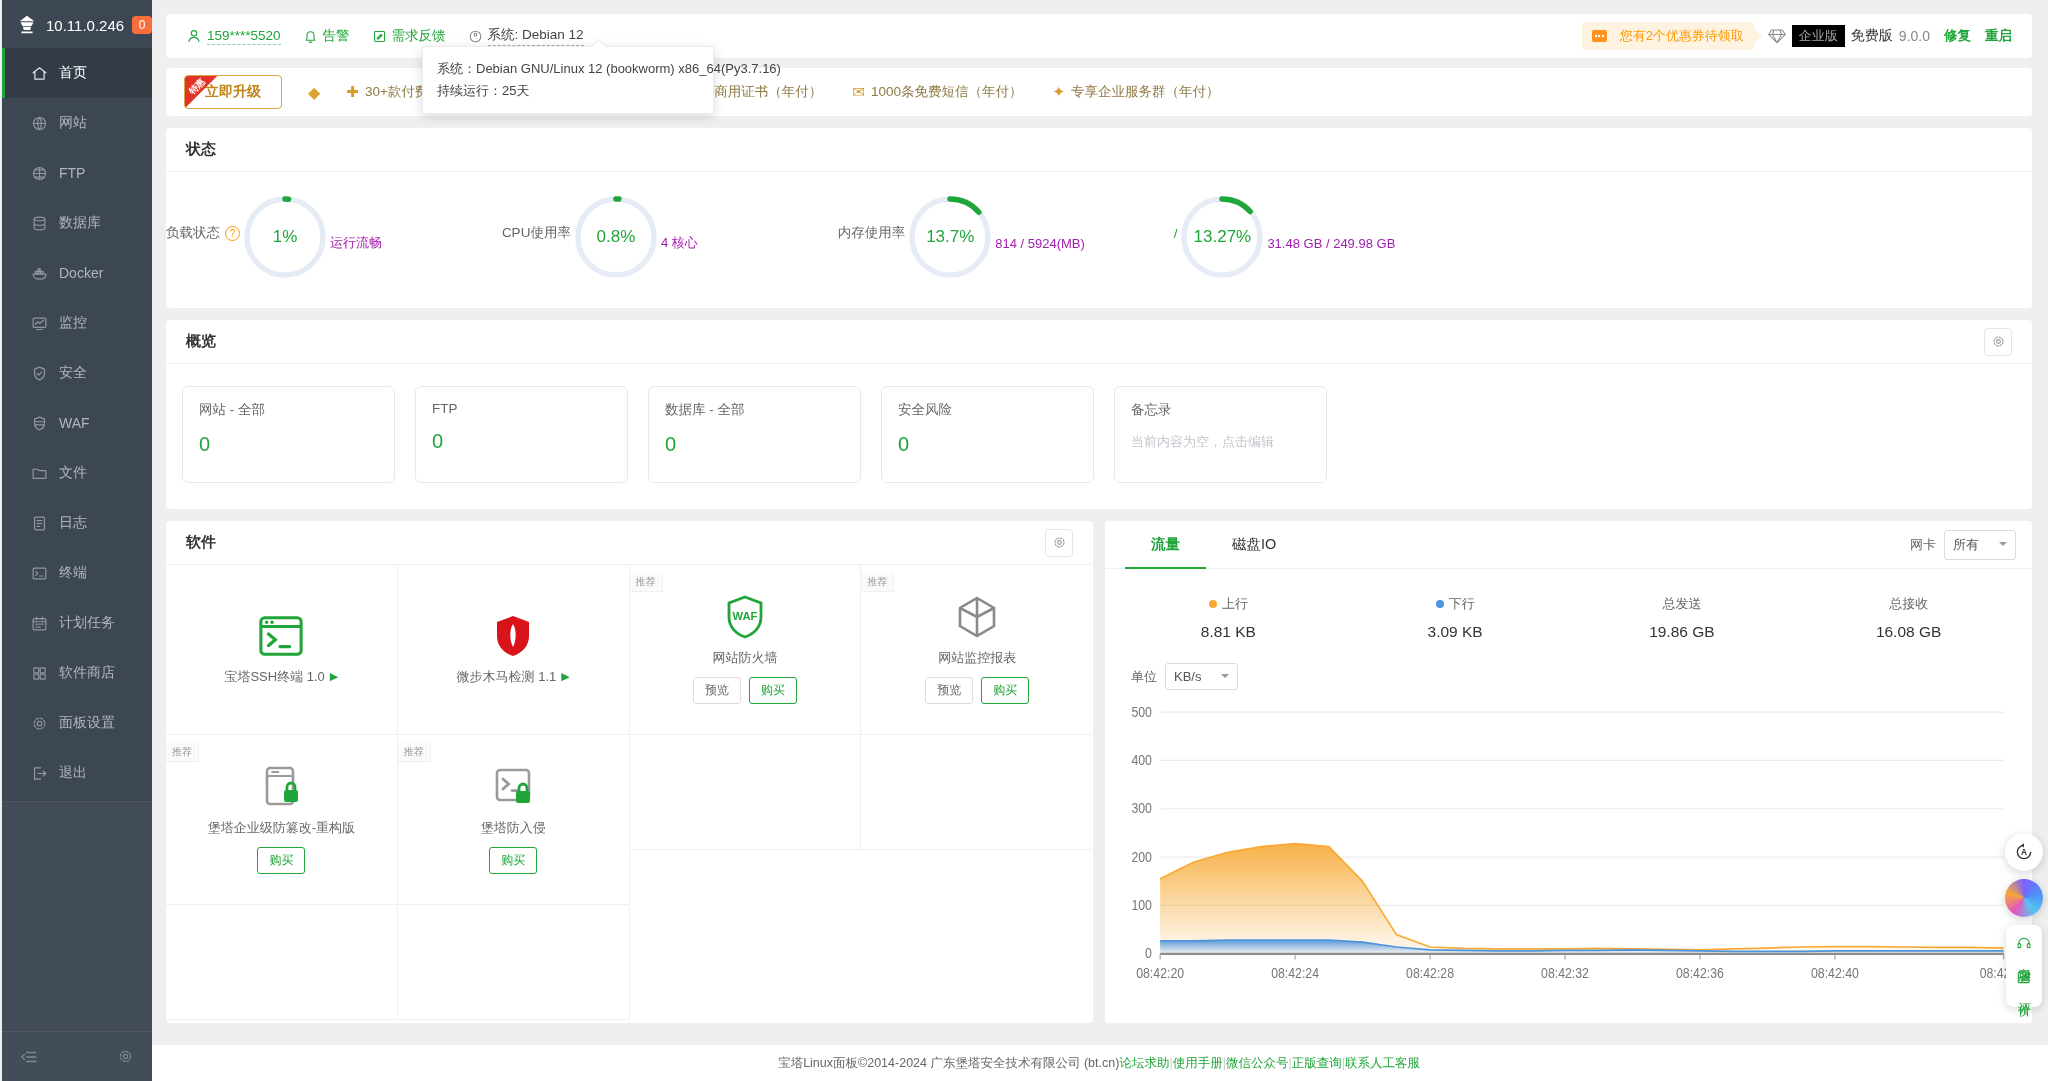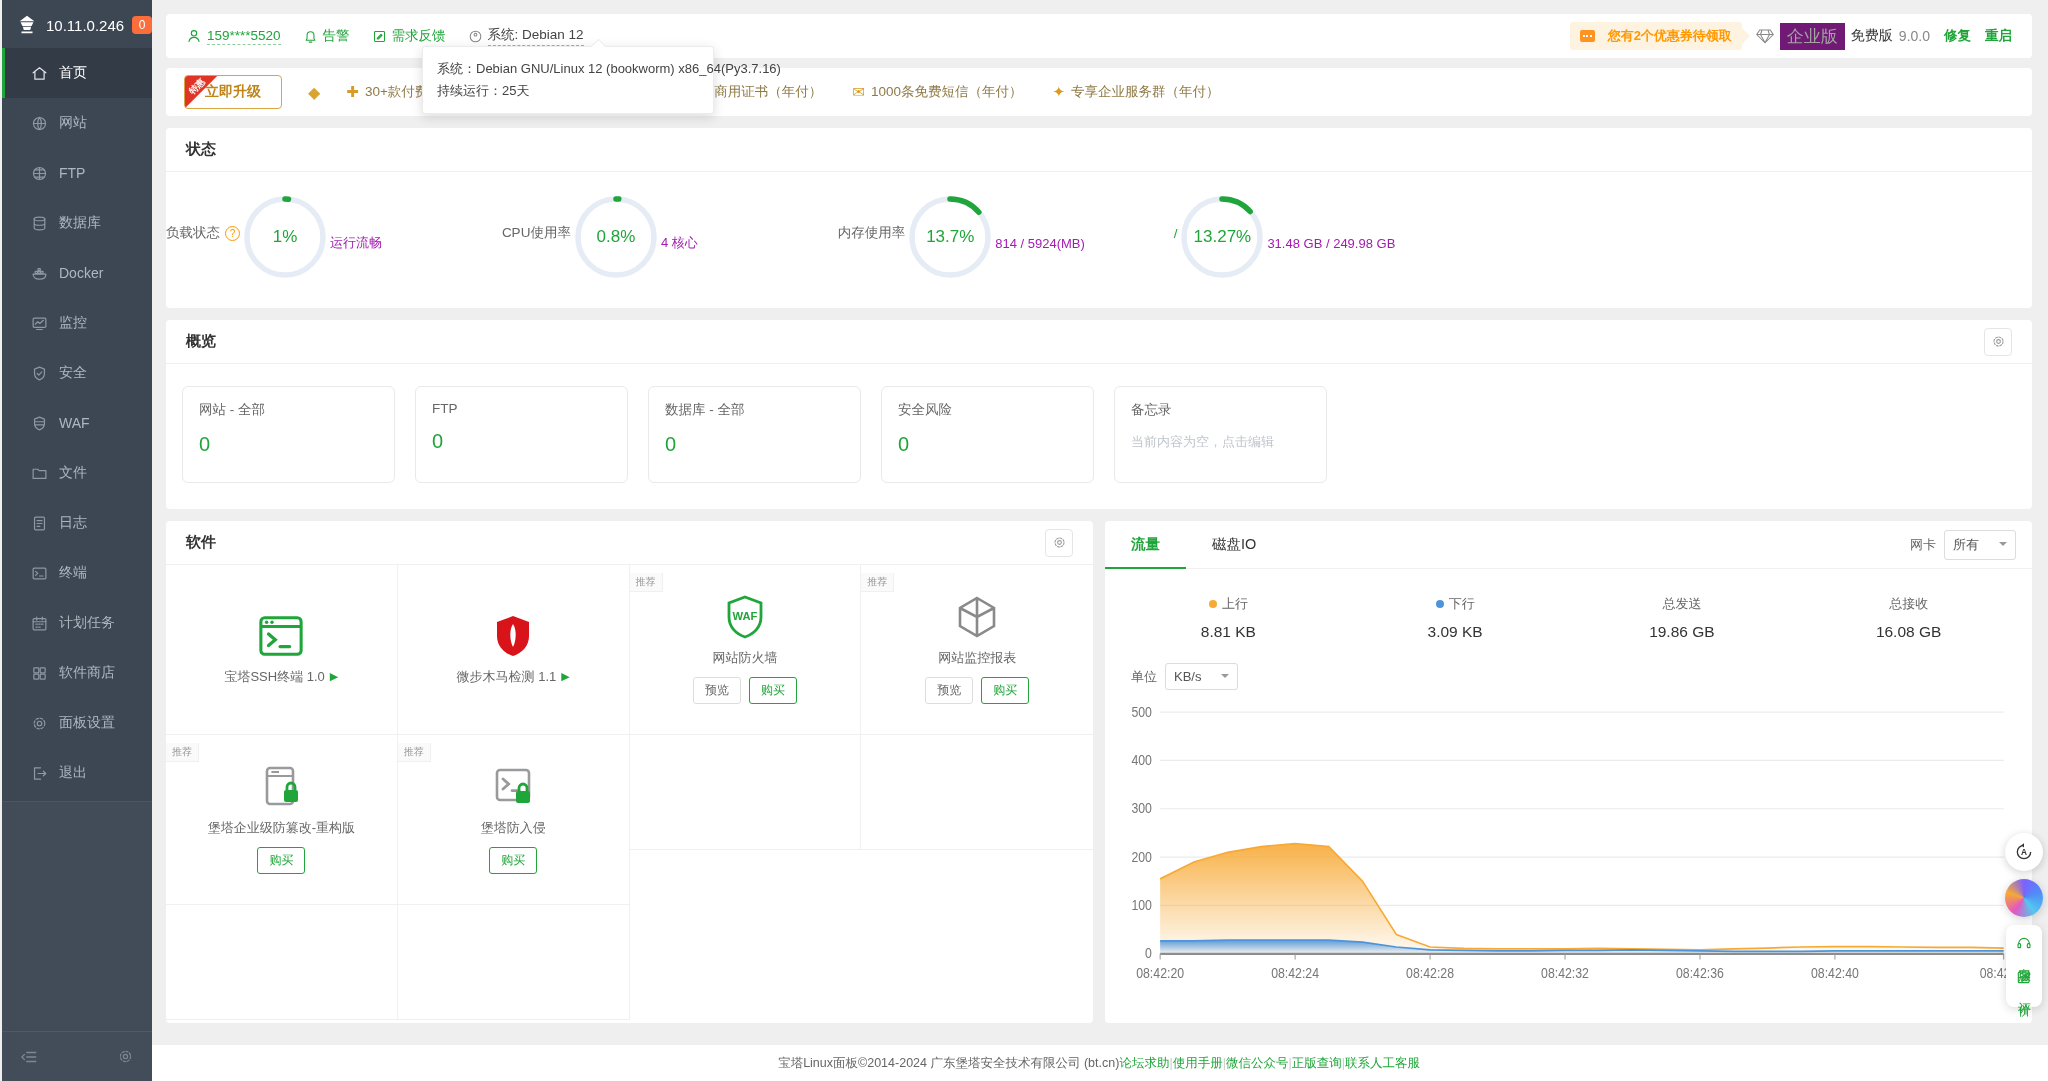--- a/index.html
+++ b/index.html
@@ -32,26 +32,26 @@
 
   
   .header-card { height:44px; display:flex; align-items:center; padding:0 20px; margin-bottom:10px; position:relative; z-index:3; }
   .hgroup { display:flex; align-items:center; gap:22px; }
   .hlink { display:flex; align-items:center; gap:5px; color:#20a53a; cursor:pointer; font-size:13.5px; }
   .hlink.dark { color:#444; }
   .dotted-u { border-bottom:1px dashed #8fcf9f; padding-bottom:1px; }
   .dotted-u2 { border-bottom:1px dashed #aaa; padding-bottom:1px; }
   .hright { margin-left:auto; display:flex; align-items:center; gap:14px; }
   .coupon { position:relative; display:flex; align-items:center; gap:13px; background:#fdf3e0;
-            color:#ff9802; font-size:13px; padding:5px 10px; border-radius:3px; cursor:pointer; font-weight:bold; }
+            color:#ff9802; font-size:13px; padding:5px 10px; border-radius:3px; cursor:pointer; font-weight:normal; }
   .coupon:after { content:""; position:absolute; right:-8px; top:50%; margin-top:-8px;
                   border:8px solid transparent; border-left-color:#fdf3e0; border-right-width:0; }
   .coupon-ic { width:15px; height:12px; background:#ff9322; border-radius:2px; position:relative; }
   .coupon-ic:after { content:""; position:absolute; left:3px; right:3px; top:5px; border-top:2px dotted #fff; }
-  .edition-chip { background:#701a75; color:#a3a3a3; padding:2px 7px; font-size:17px; }
+  .edition-chip { background:#000000; color:#a3a3a3; padding:2px 7px; font-size:13px; }
   .ver-wrap { display:flex; align-items:center; gap:6px; color:#666; }
   .glink { color:#20a53a; cursor:pointer; font-size:13.5px; font-weight:bold; }
 
   
   .promo-card { height:48px; display:flex; align-items:center; gap:26px; padding:0 18px; margin-bottom:12px; }
   .upgrade-btn { position:relative; border:1px solid #d8a645; color:#c08519; background:#fff;
                  font-size:14px; padding:7px 20px; border-radius:4px; cursor:pointer; overflow:hidden; font-weight:bold;}
   .ribbon { position:absolute; left:-17px; top:-6px; background:#e03426; color:#fff; font-size:9px;
             transform:rotate(-45deg); padding:14px 16px 2px 16px; line-height:9px; }
   .feat-list { display:flex; align-items:center; gap:30px; }
@@ -109,21 +109,21 @@
   .rec-tag { position:absolute; left:0; top:8px; font-size:10px; color:#999; background:#fafafa;
              border-right:1px solid #f0f0f0; border-bottom:1px solid #f0f0f0; padding:2px 6px; }
   .soft-name { color:#666; font-size:13px; display:flex; align-items:center; gap:5px; text-align:center; padding:0 6px;}
   .play { color:#20a53a; font-size:11px; }
   .btn-row { display:flex; gap:8px; }
   .sbtn { font-size:12px; padding:4px 11px; border-radius:3px; background:#fff; cursor:pointer; }
   .sbtn.preview { border:1px solid #ddd; color:#666; }
   .sbtn.buy { border:1px solid #20a53a; color:#20a53a; }
 
   
-  .tabs-row { display:flex; align-items:center; border-bottom:1px solid #f0f0f0; height:48px; padding-right:16px; }
+  .tabs-row { display:flex; align-items:center; border-bottom:1px solid #f0f0f0; height:48px; padding-right:16px;padding-left:20px; }
   .tab { padding:0 26px; height:48px; line-height:46px; font-size:14.5px; color:#333; cursor:pointer; }
   .tab.active { color:#20a53a; font-weight:bold; border-bottom:2px solid #20a53a; }
   .netcard { margin-left:auto; display:flex; align-items:center; gap:8px; color:#666; font-size:13px; }
   .select { display:flex; align-items:center; justify-content:space-between; gap:20px; border:1px solid #dcdcdc;
             border-radius:3px; padding:5px 8px; min-width:68px; color:#555; font-size:13px; cursor:pointer; background:#fff; }
   .caret { width:0; height:0; border:4px solid transparent; border-top-color:#999; margin-top:3px; }
   .stats-row { display:flex; padding:26px 10px 8px; }
   .stat { flex:1; text-align:center; }
   .stat-label { color:#666; font-size:13px; display:flex; align-items:center; justify-content:center; gap:5px; }
   .dot { width:8px; height:8px; border-radius:50%; display:inline-block; }

